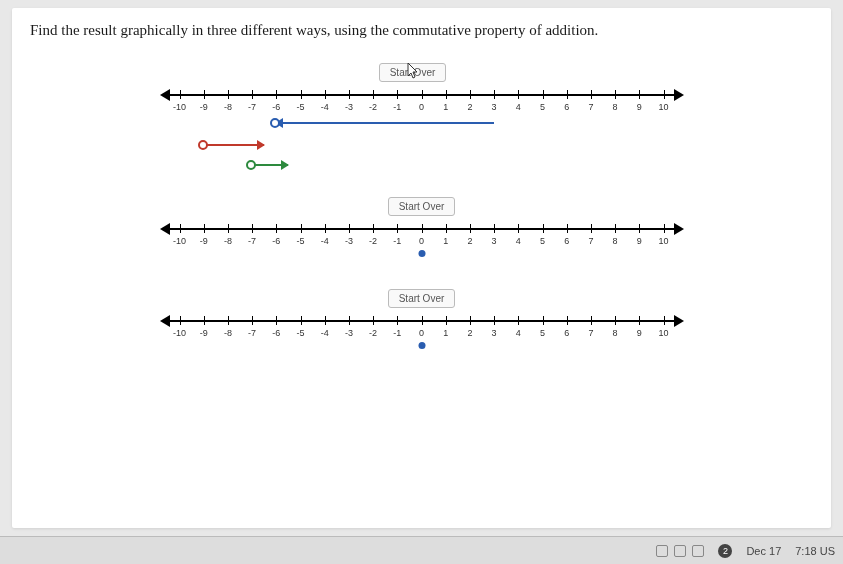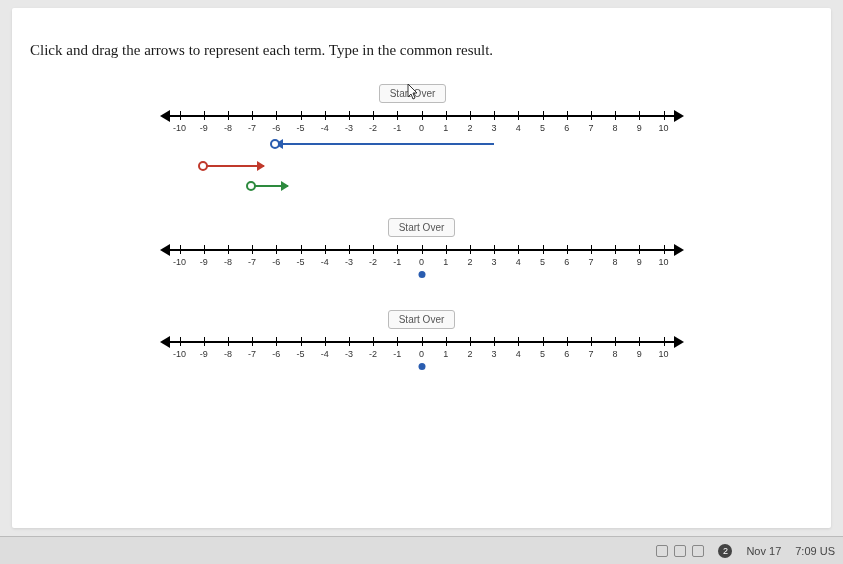--- a/index.html
+++ b/index.html
@@ -167,22 +167,21 @@
       width: 14px;
       height: 18px;
     }
   </style>
 </head>
 <body>
 
 <div class="page">
 
   <div class="instructions">
-    <br>
-    <span>Click and drag the arrows to represent each term. Type in the common result.</span>
+    <span>Find the result graphically in three different ways, using the commutative property of addition.</span><br>
   </div>
 
 
   <div class="startover-wrap">
     <button class="startover-btn">Start Over</button>
     <svg class="cursor-icon" style="position:relative; left:-44px; top:4px" viewBox="0 0 12 18">
         <path d="M1 1 L1 14 L4 11 L6 16 L8 15 L6 10 L10 10 Z" fill="#fff" stroke="#333" stroke-width="1"></path>
       </svg>
   </div>
   <div class="numberline-block">
@@ -365,15 +364,15 @@
   <span class="circ-icon b"></span>
 </div>
 
 <div class="taskbar">
   <span class="tray-icons">
     <span class="sq"></span>
     <span class="sq"></span>
     <span class="sq"></span>
   </span>
   <span class="badge">2</span>
-  <span>Nov 17</span>
-  <span>7:09 US</span>
+  <span>Dec 17</span>
+  <span>7:18 US</span>
 </div>
 
 </body></html>

